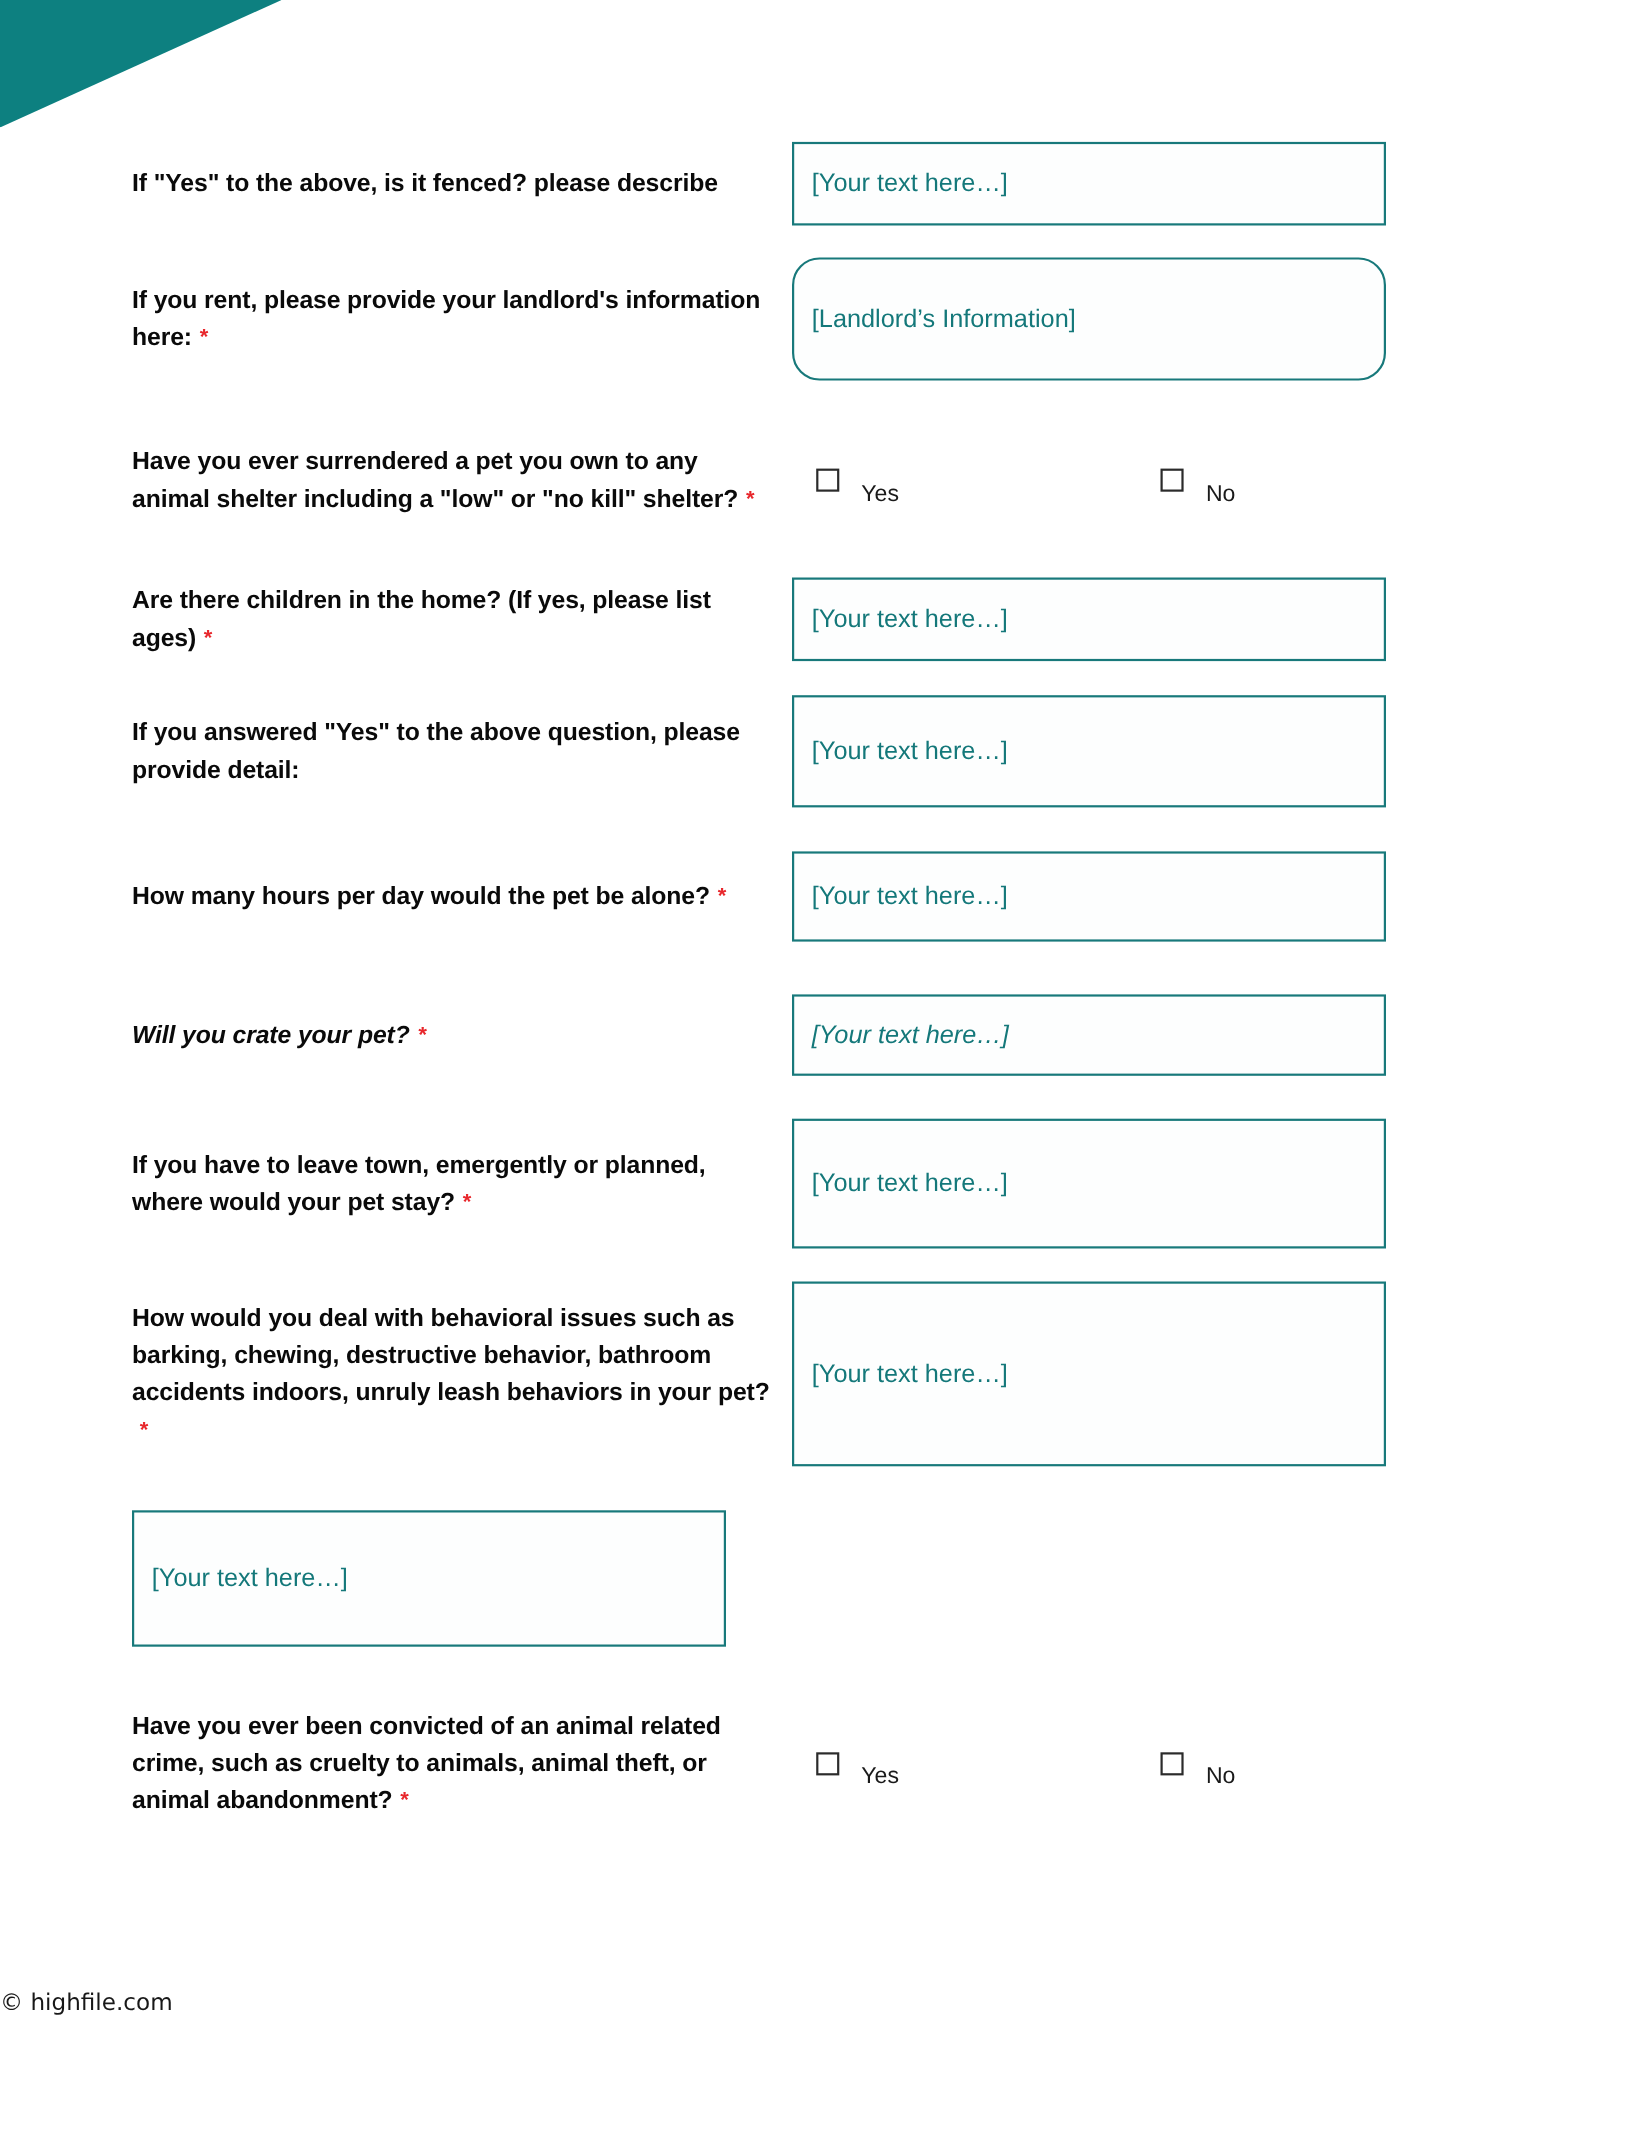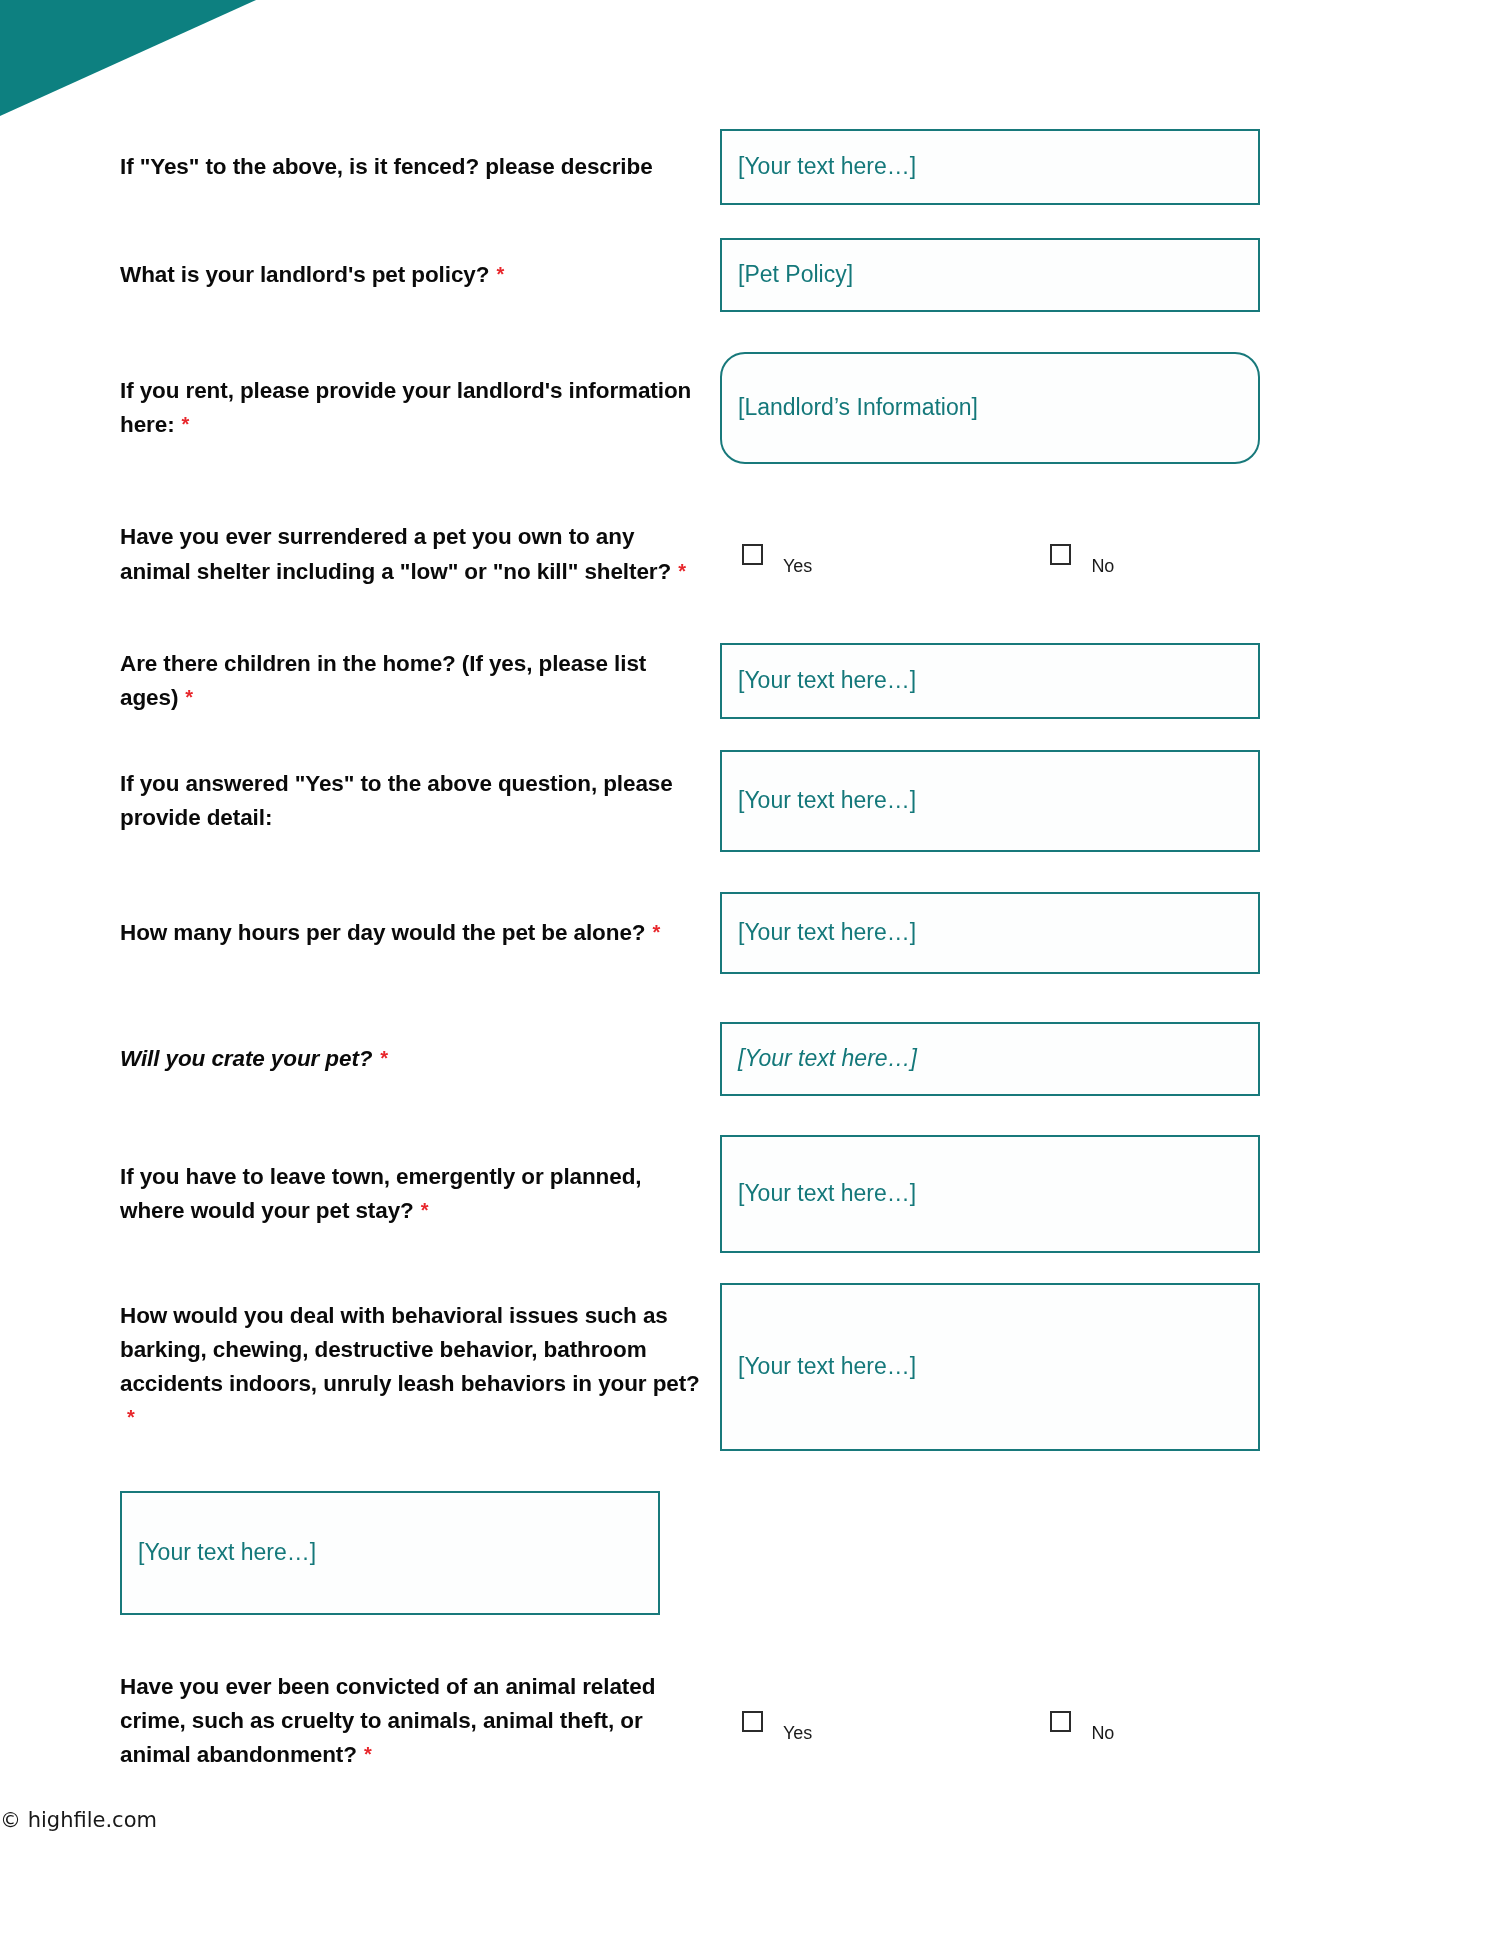--- a/index.html
+++ b/index.html
@@ -93,21 +93,21 @@
   }
   .cbox {
     width: 21px;
     height: 21px;
     border: 2px solid #2b2b2b;
     background: #ffffff;
     box-sizing: border-box;
     flex: 0 0 21px;
   }
   .cb-label {
-    font-size: 18px;
+    font-size: 21px;
     color: #1a1a1a;
     font-weight: normal;
     padding-left: 20px;
     margin-top: 24px;
   }
   .gap {
     width: 238px;
     flex: 0 0 238px;
   }
   .footer {
@@ -136,30 +136,20 @@
       <div class="row" style="height: 98px;">
         <div class="label-cell">
           <div class="q-label">If "Yes" to the above, is it fenced? please describe</div>
         </div>
         <div class="field-cell">
           <div class="textbox" style="height: 76px;">
             <span class="ph">[Your text here…]</span>
           </div>
         </div>
       </div>
-      <div class="row" style="height: 118px;">
-        <div class="label-cell">
-          <div class="q-label">What is your landlord's pet policy?<span class="req">*</span></div>
-        </div>
-        <div class="field-cell">
-          <div class="textbox" style="height: 74px;">
-            <span class="ph">[Pet Policy]</span>
-          </div>
-        </div>
-      </div>
       <div class="row" style="height: 148px;">
         <div class="label-cell">
           <div class="q-label">If you rent, please provide your landlord's information here:<span class="req">*</span></div>
         </div>
         <div class="field-cell">
           <div class="textbox" style="height: 112px; border-radius: 25px;">
             <span class="ph">[Landlord’s Information]</span>
           </div>
         </div>
       </div>

